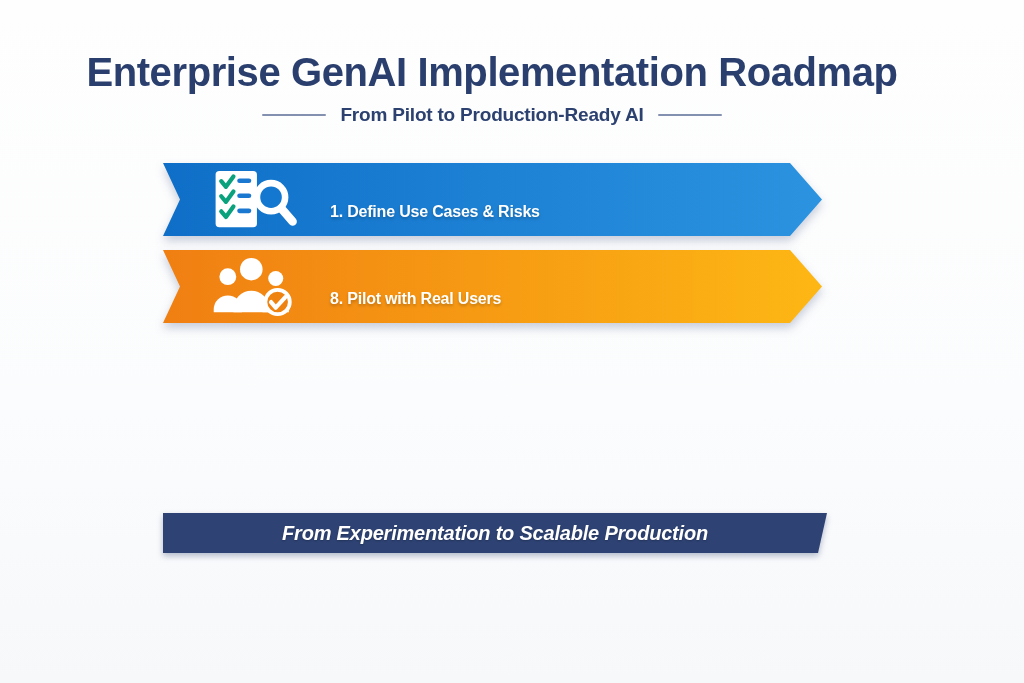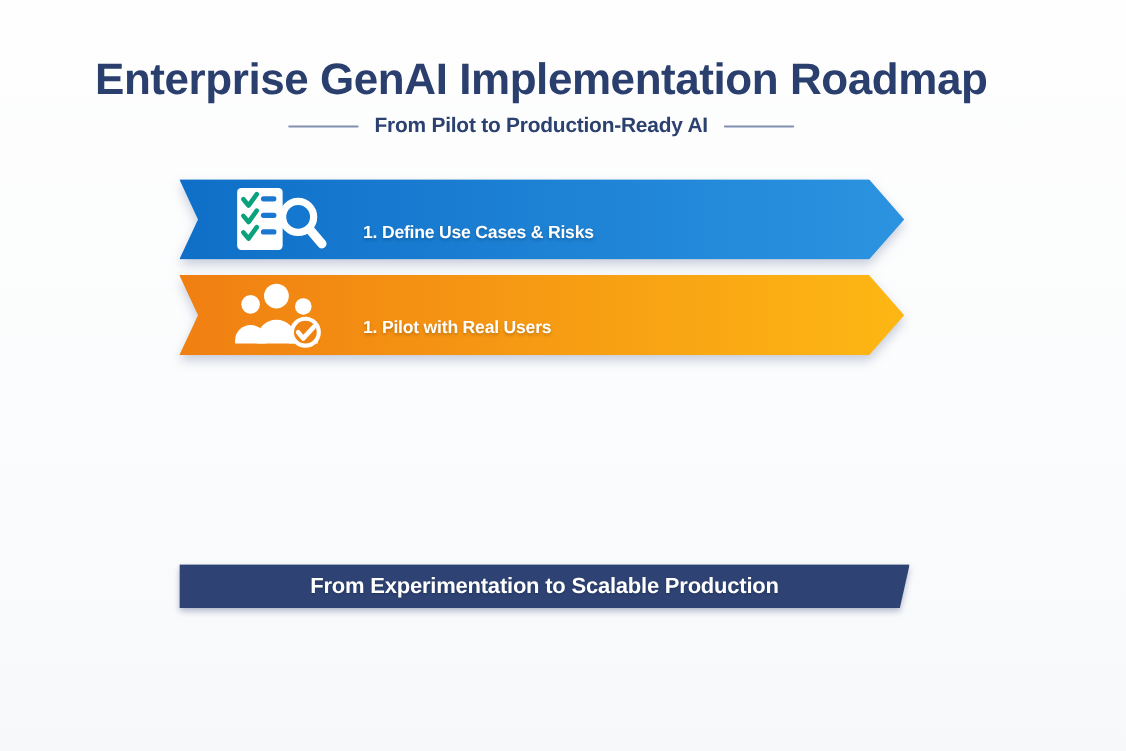--- a/index.html
+++ b/index.html
@@ -47,21 +47,21 @@
   .footer-wrap{
     position:absolute;left:163px;top:513px;
     filter:drop-shadow(0 3px 3px rgba(45,65,115,.35));
   }
   .footer-bar{
     width:664px;height:40px;
     clip-path:polygon(0 0,100% 0,calc(100% - 9px) 100%,0 100%);
     display:flex;align-items:center;justify-content:center;
   }
   .footer-bar .footer-label{
-    color:#ffffff;font-weight:bold;font-size:20px;letter-spacing:-0.2px;
+    color:#ffffff;font-style:italic;font-weight:bold;font-size:20px;letter-spacing:-0.2px;
     text-shadow:0 1px 2px rgba(0,0,0,.25);white-space:nowrap;
   }
 </style>
 </head>
 <body>
 
 <div class="canvas">
 
   <div class="header">
     <h1 class="title" style="color: rgb(42, 63, 110);">Enterprise GenAI Implementation Roadmap</h1>
@@ -101,21 +101,21 @@
             <circle cx="15" cy="22" r="9" fill="#ffffff"></circle>
             <path d="M0 60 v-3 a15 15 0 0 1 30 0 v3 z" fill="#ffffff"></path>
             <circle cx="66" cy="24" r="8" fill="#ffffff"></circle>
             <path d="M52 60 v-2 a14 14 0 0 1 28 0 v2 z" fill="#ffffff"></path>
             <circle cx="40" cy="14" r="12" fill="#ffffff"></circle>
             <path d="M21 60 v-4 a19 19 0 0 1 38 0 v4 z" fill="#ffffff"></path>
             <circle cx="68" cy="49" r="13" fill="#ef8312" stroke="#ffffff" stroke-width="4"></circle>
             <path d="M61 49 l5 6 10-11" stroke="#ffffff" stroke-width="4.5" fill="none" stroke-linecap="round" stroke-linejoin="round"></path>
           </svg>
         </span>
-        <span class="label">1. Pilot with Real Users</span>
+        <span class="label">8. Pilot with Real Users</span>
       </div>
     </div>
 
 
   </div>
 
   <div class="footer-wrap">
     <div class="footer-bar" style="background: rgb(46, 67, 116);">
       <span class="footer-label">From Experimentation to Scalable Production</span>
     </div>

